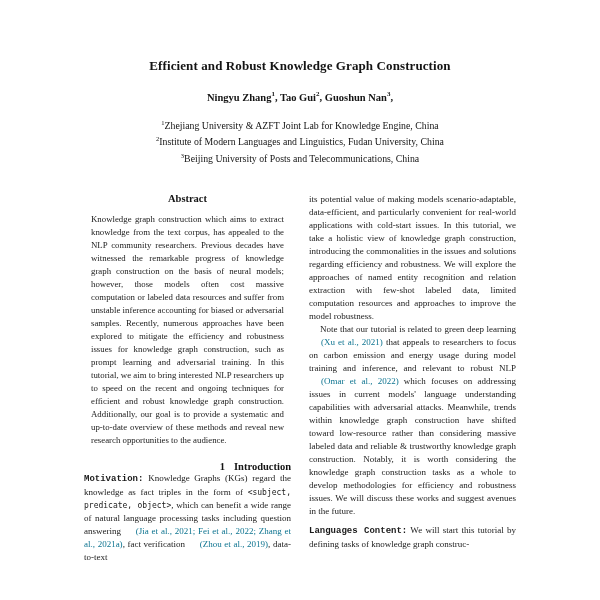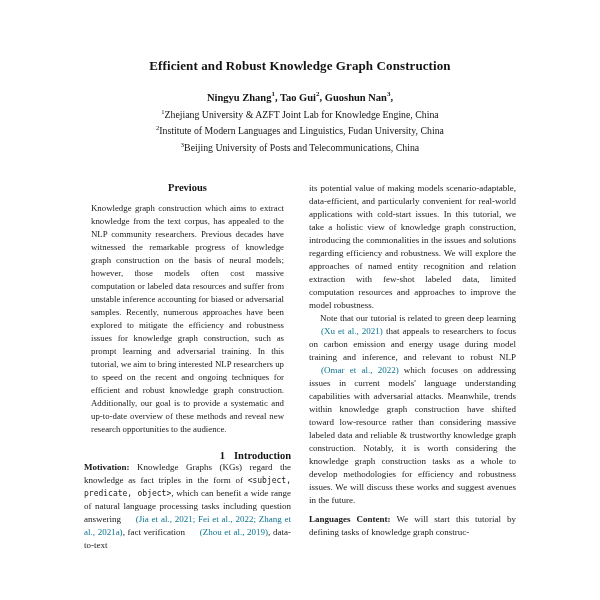--- a/index.html
+++ b/index.html
@@ -10,21 +10,21 @@
     color: #141414;
     font-family: "Liberation Serif", "DejaVu Serif", serif;
     padding: 58px 84px 12px 84px;
     overflow: hidden;
   }
   .title {
     font-size: 13px; font-weight: bold; text-align: center;
     letter-spacing: 0.1px; margin-bottom: 16px;
   }
   .authors {
-    text-align: center; font-size: 10.5px; font-weight: bold; margin-bottom: 2px;
+    text-align: center; font-size: 10.5px; font-weight: bold; margin-bottom: 13px;
   }
   .authors sup { font-size: 7px; font-weight: bold; }
   .affiliation {
     text-align: center; font-size: 9.8px; line-height: 13.5px;
   }
   .affiliation sup { font-size: 6.5px; }
   .emails {
     text-align: center; font-size: 7.6px; margin-top: 3px;
     font-family: "DejaVu Sans Mono", monospace; color: #222;
   }
@@ -40,21 +40,21 @@
   }
   .section-heading {
     font-size: 10.5px; font-weight: bold; text-align: right;
     margin-top: 14px; 
   }
   .section-heading .sec-num { margin-right: 9px; }
   .body-para {
     font-size: 9px; line-height: 13px; color: #1a1a1a;
   }
   .indent { text-indent: 11px; }
-  .runin { font-weight: bold; }
+  .runin { font-weight: bold; font-family: Liberation Mono, monospace; }
   .mono {
     font-family: "DejaVu Sans Mono", monospace; font-size: 8px;
   }
   .cite { color: #0e7490; margin-left: 12px; }
   .para-space { margin-top: 6px; }
 </style>
 </head>
 <body>
 
 <div class="page">
@@ -68,21 +68,21 @@
 
     <div class="affiliation"><sup>1</sup><span>Zhejiang University &amp; AZFT Joint Lab for Knowledge Engine, China</span></div>
     <div class="affiliation"><sup>2</sup><span>Institute of Modern Languages and Linguistics, Fudan University, China</span></div>
     <div class="affiliation"><sup>3</sup><span>Beijing University of Posts and Telecommunications, China</span></div>
 
   </header>
 
   <main class="columns">
 
     <section class="col">
-      <div class="abstract-heading">Previous</div>
+      <div class="abstract-heading">Abstract</div>
       <p class="abstract-body">Knowledge graph construction which aims to extract knowledge from the text corpus, has appealed to the NLP community researchers. Previous decades have witnessed the remarkable progress of knowledge graph construction on the basis of neural models; however, those models often cost massive computation or labeled data resources and suffer from unstable inference accounting for biased or adversarial samples. Recently, numerous approaches have been explored to mitigate the efficiency and robustness issues for knowledge graph construction, such as prompt learning and adversarial training. In this tutorial, we aim to bring interested NLP researchers up to speed on the recent and ongoing techniques for efficient and robust knowledge graph construction. Additionally, our goal is to provide a systematic and up-to-date overview of these methods and reveal new research opportunities to the audience.</p>
 
       <h2 class="section-heading"><span class="sec-num">1</span><span>Introduction</span></h2>
 
       <p class="body-para"><span class="runin">Motivation:</span><span> Knowledge Graphs (KGs) regard the knowledge as fact triples in the form of </span><span class="mono">&lt;subject, predicate, object&gt;</span><span>, which can benefit a wide range of natural language processing tasks including question answering </span><span class="cite">(Jia et al., 2021; Fei et al., 2022; Zhang et al., 2021a)</span><span>, fact verification </span><span class="cite">(Zhou et al., 2019)</span><span>, data-to-text</span></p>
     </section>
 
     <section class="col">
       <p class="body-para">its potential value of making models scenario-adaptable, data-efficient, and particularly convenient for real-world applications with cold-start issues. In this tutorial, we take a holistic view of knowledge graph construction, introducing the commonalities in the issues and solutions regarding efficiency and robustness. We will explore the approaches of named entity recognition and relation extraction with few-shot labeled data, limited computation resources and approaches to improve the model robustness.</p>
 

